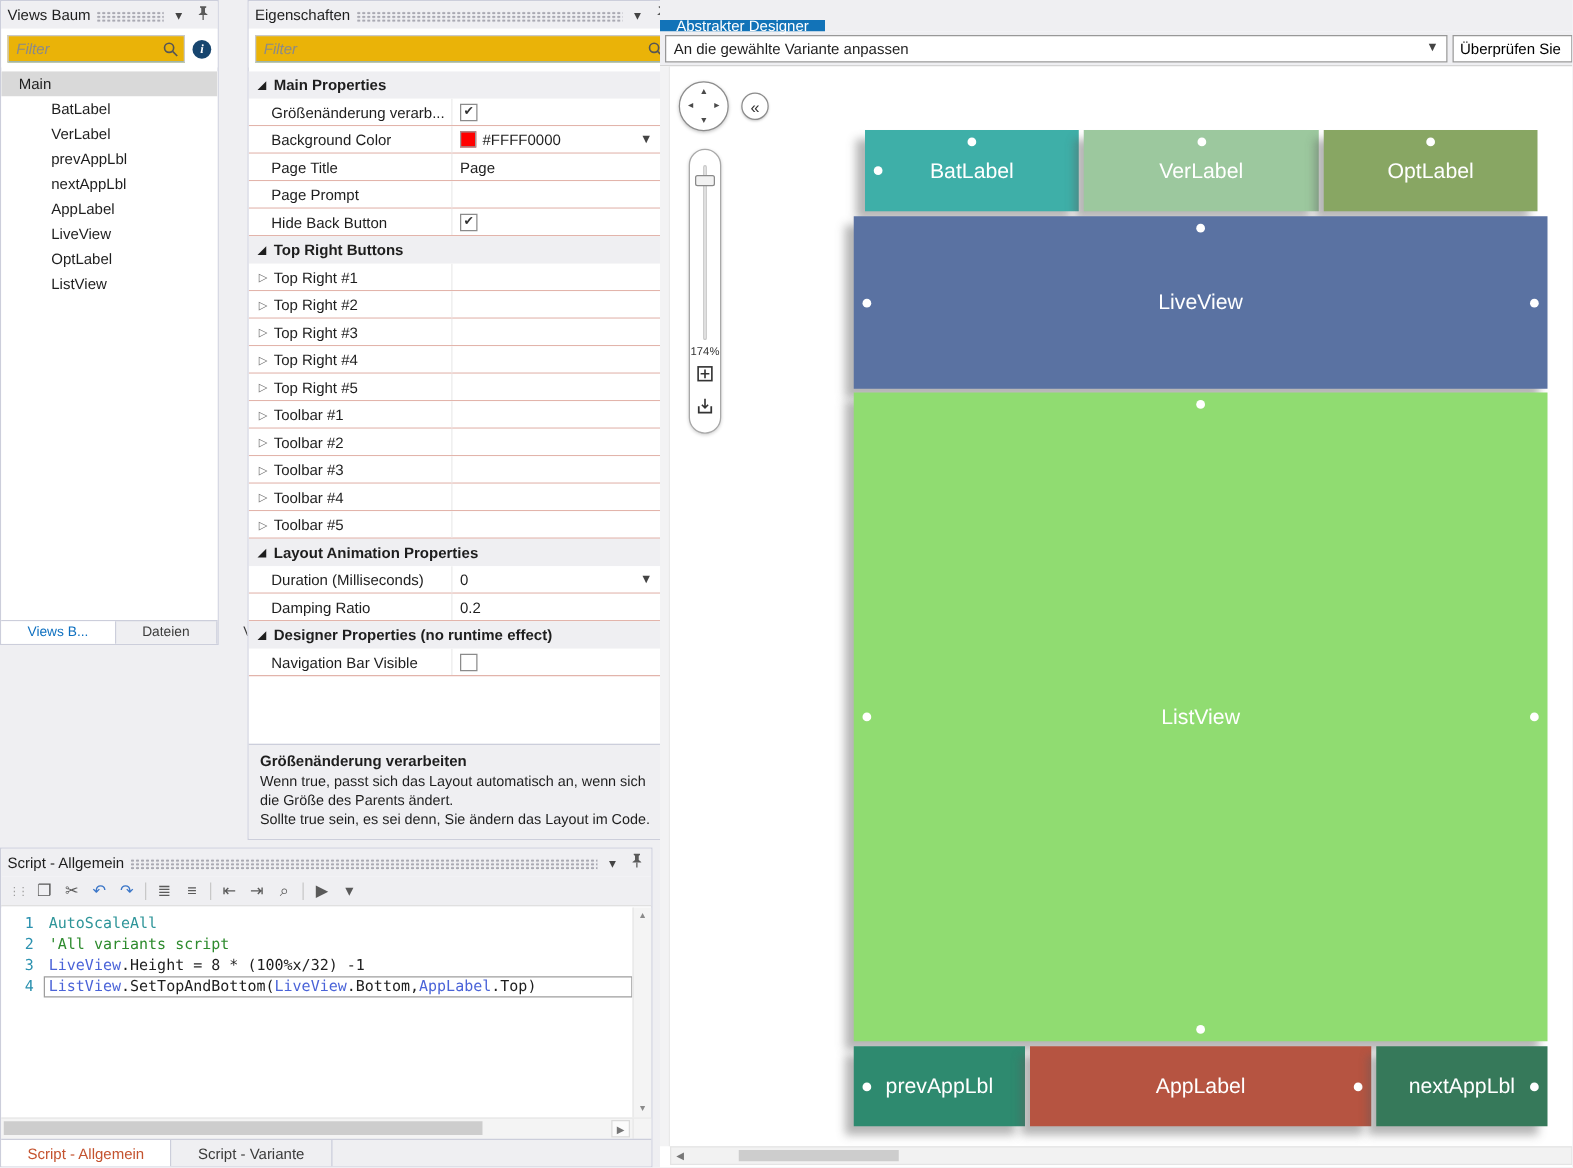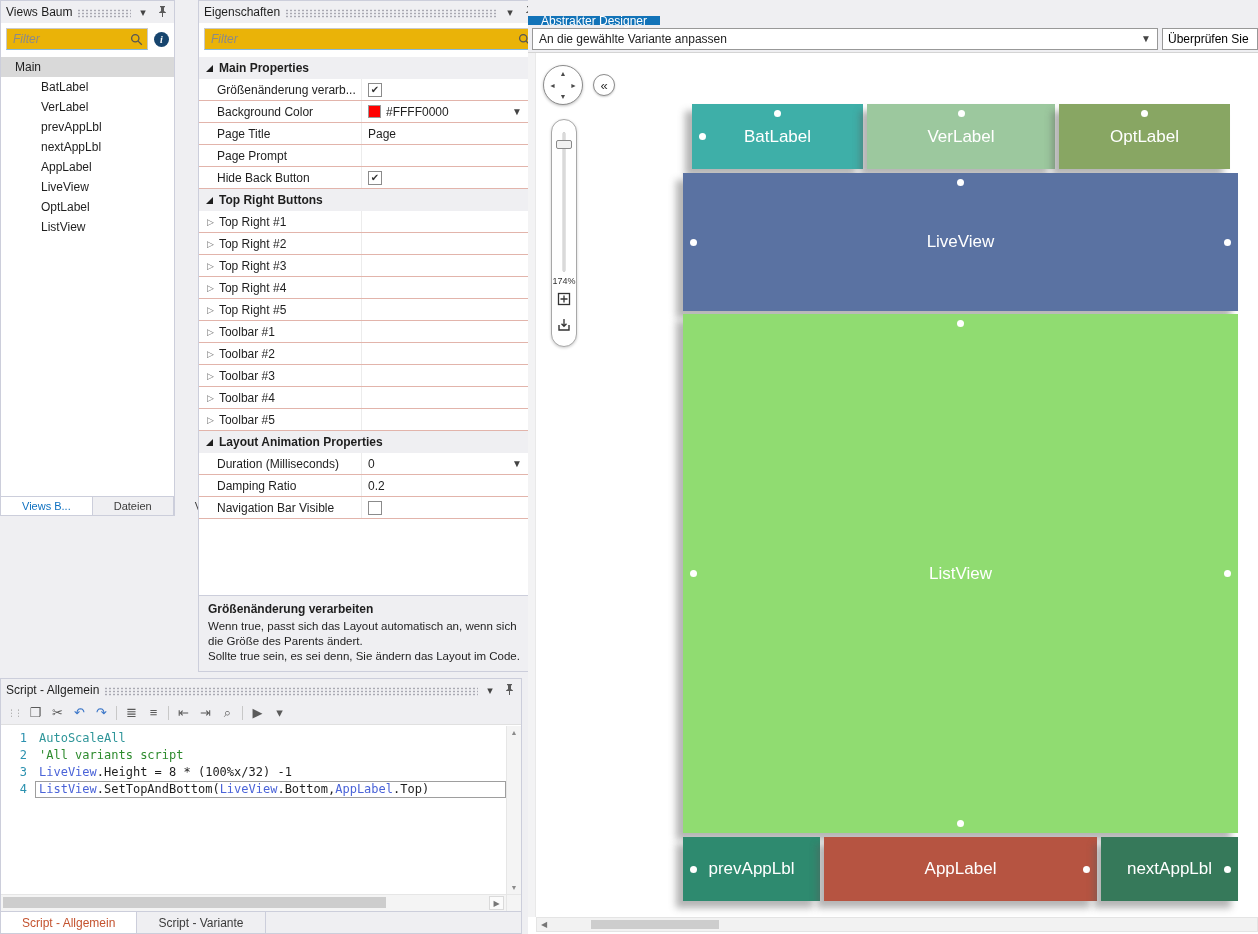--- a/index.html
+++ b/index.html
@@ -359,20 +359,24 @@
             <span class="val-caret">▼</span>
           </div>
         </div>
         <div class="prop-row">
           <div class="prop-name">
             <span>Damping Ratio</span>
           </div>
           <div class="prop-value">
             <span>0.2</span>
           </div>
+        </div>
+        <div class="prop-cat">
+          <span class="cat-arrow"></span>
+          <span>Designer Properties (no runtime effect)</span>
         </div>
         <div class="prop-row">
           <div class="prop-name">
             <span>Navigation Bar Visible</span>
           </div>
           <div class="prop-value">
             <span class="checkbox"></span>
           </div>
         </div>
       </div>

